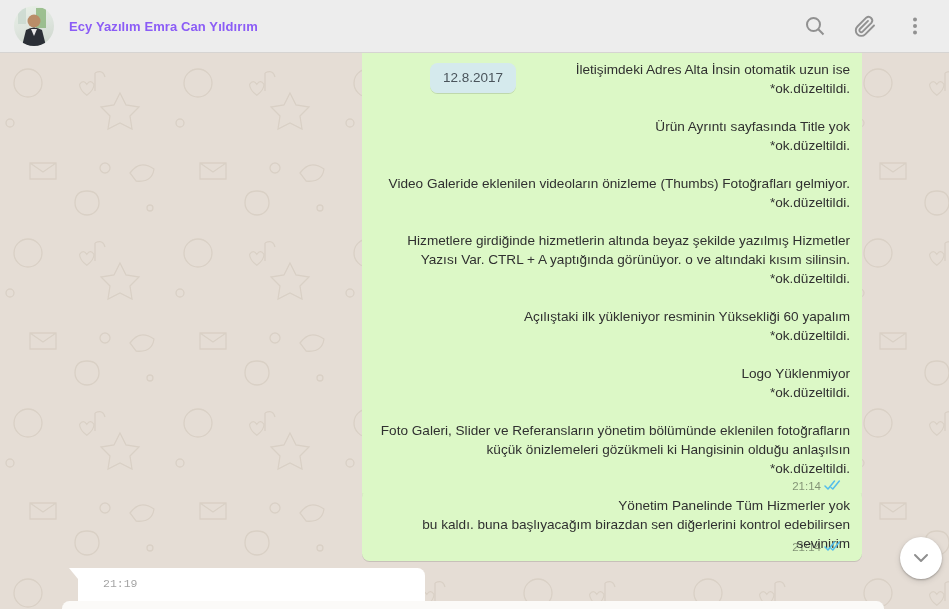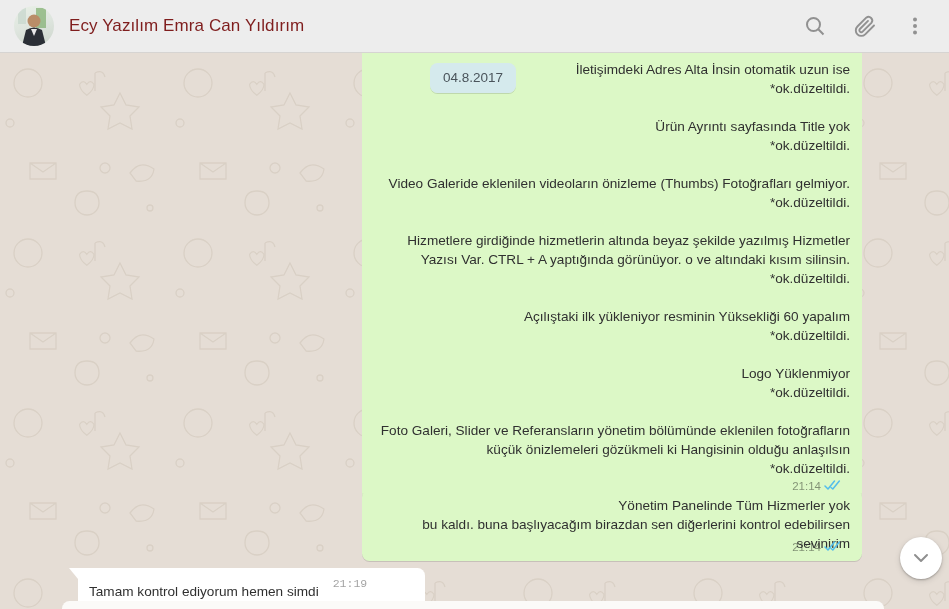--- a/index.html
+++ b/index.html
@@ -12,21 +12,21 @@
     background:#ededed; border-bottom:1px solid #d6d4d2;
     display:flex; align-items:center; z-index:20;
   }
   .avatar {
     width:40px; height:40px; border-radius:50%; margin-left:14px; flex:0 0 40px;
     overflow:hidden; position:relative; background:linear-gradient(160deg,#e9f0e6 0%,#dfe6df 45%,#cdd5cc 100%);
     cursor:pointer;
   }
   .avatar svg { position:absolute; top:0; left:0; }
   .header-title {
-    margin-left:15px; font-size:17px; color:#7f1d1d; font-weight:400;
+    margin-left:15px; font-size:13px; color:#8b5cf6; font-weight:700;
     letter-spacing:.1px; flex:1 1 auto; cursor:pointer;
   }
   .header-actions { display:flex; align-items:center; gap:10px; margin-right:14px; }
   .icon-btn {
     width:40px; height:40px; border-radius:50%; display:flex; align-items:center; justify-content:center;
     cursor:pointer; background:transparent; border:none;
   }
   .icon-btn svg { display:block; }
 
   
@@ -199,26 +199,25 @@
         <svg width="17" height="11" viewBox="0 0 17 11" fill="none" stroke="#53bdeb" stroke-width="1.5" stroke-linecap="round" stroke-linejoin="round">
           <path d="M1 6 l3 3 6.5 -8"></path>
           <path d="M7 7.5 l1.8 1.5 6.5 -8"></path>
         </svg>
       </span>
     </div>
   </div>
 
   <div class="bubble bubble-in bubble-in-1">
     <span class="tail-in"></span>
-    <div class="msg-text">Tamam kontrol ediyorum hemen simdi</div>
     <div class="meta-inline">21:19</div>
   </div>
 
   <div class="bubble-clipped"></div>
 
-  <div class="date-badge">04.8.2017</div>
+  <div class="date-badge">12.8.2017</div>
 
   <button class="scroll-down-btn" aria-label="Scroll to bottom">
     <svg width="22" height="22" viewBox="0 0 22 22" fill="none" stroke="#8f8f8f" stroke-width="2" stroke-linecap="round" stroke-linejoin="round">
       <path d="M5 8 l6 6 6 -6"></path>
     </svg>
   </button>
 </div>
 
 </body></html>

